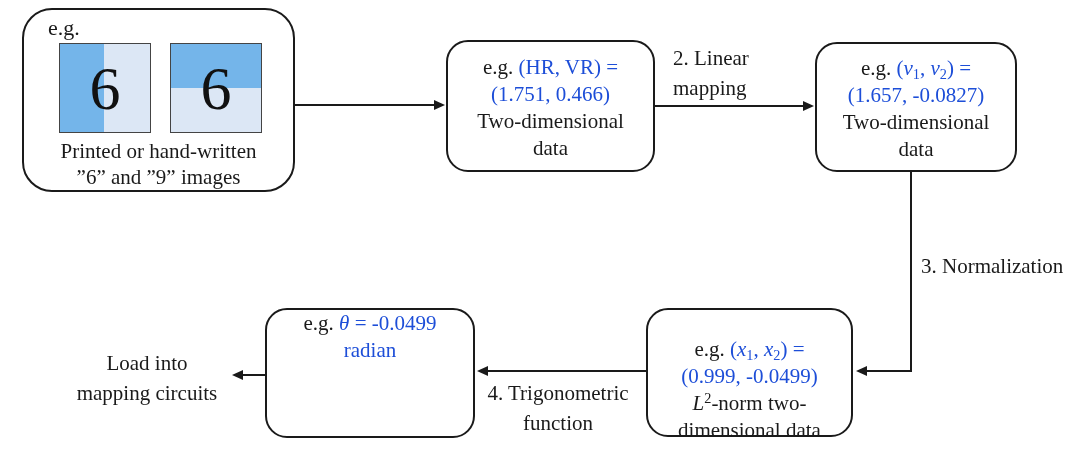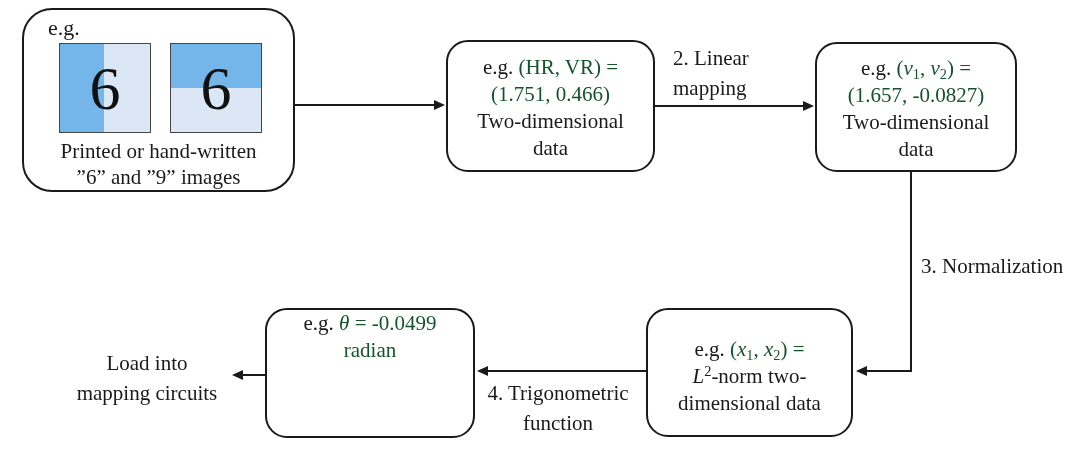--- a/index.html
+++ b/index.html
@@ -28,21 +28,21 @@
   .eg-corner{position:absolute;left:24px;top:4px;font-size:22px;line-height:28px;}
   .sq{
     position:absolute;top:33px;width:92px;height:90px;
     border:1px solid #444;box-sizing:border-box;
     display:flex;align-items:center;justify-content:center;
   }
   .sq1{left:35px;background:linear-gradient(90deg,#74b5ea 0 49%,#dce7f5 49% 100%);}
   .sq2{left:146px;background:linear-gradient(180deg,#74b5ea 0 50%,#dce7f5 50% 100%);}
   .digit{font-size:62px;line-height:62px;color:#111;}
   .cap{position:absolute;left:0;right:0;top:128px;text-align:center;font-size:21px;line-height:26px;}
-  .blue{color:#14532d;}
+  .blue{color:#1d4ed8;}
   .it{font-style:italic;}
   sub{font-size:0.68em;vertical-align:-0.25em;line-height:0;}
   sup{font-size:0.68em;vertical-align:0.5em;line-height:0;}
   .hline{position:absolute;height:2px;background:#1a1a1a;}
   .vline{position:absolute;width:2px;background:#1a1a1a;}
   .ah{position:absolute;width:0;height:0;border-top:5px solid transparent;border-bottom:5px solid transparent;}
   .ah-r{border-left:11px solid #1a1a1a;}
   .ah-l{border-right:11px solid #1a1a1a;}
   .steplabel{position:absolute;font-size:21px;line-height:30px;white-space:nowrap;}
   .center{text-align:center;}
@@ -91,20 +91,21 @@
     <div>data</div>
   </div>
 
   <div class="vline" style="left:910px;top:172px;height:200px;"></div>
   <div class="hline" style="left:867px;top:370px;width:45px;"></div>
   <div class="ah ah-l" style="left:856px;top:366px;"></div>
   <div class="steplabel" style="left:921px;top:251px;">3. Normalization</div>
 
   <div class="node node4">
     <div><span>e.g. </span><span class="blue"><span>(</span><span class="it">x</span><sub>1</sub><span>, </span><span class="it">x</span><sub>2</sub><span>) =</span></span></div>
+    <div class="blue">(0.999, -0.0499)</div>
     <div><span class="it">L</span><sup>2</sup><span>-norm two-</span></div>
     <div>dimensional data</div>
   </div>
 
   <div class="hline" style="left:488px;top:370px;width:158px;"></div>
   <div class="ah ah-l" style="left:477px;top:366px;"></div>
   <div class="steplabel center" style="left:470px;top:378px;width:176px;">
     <div>4. Trigonometric</div>
     <div>function</div>
   </div>

